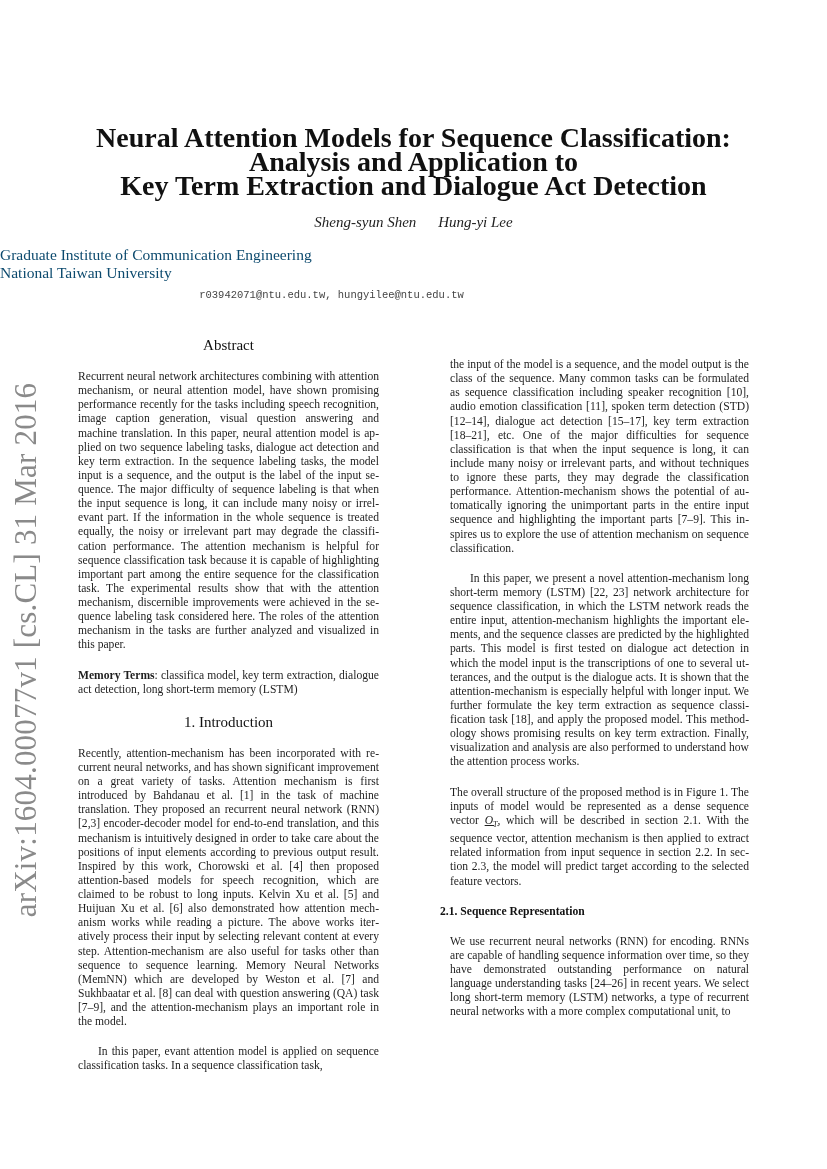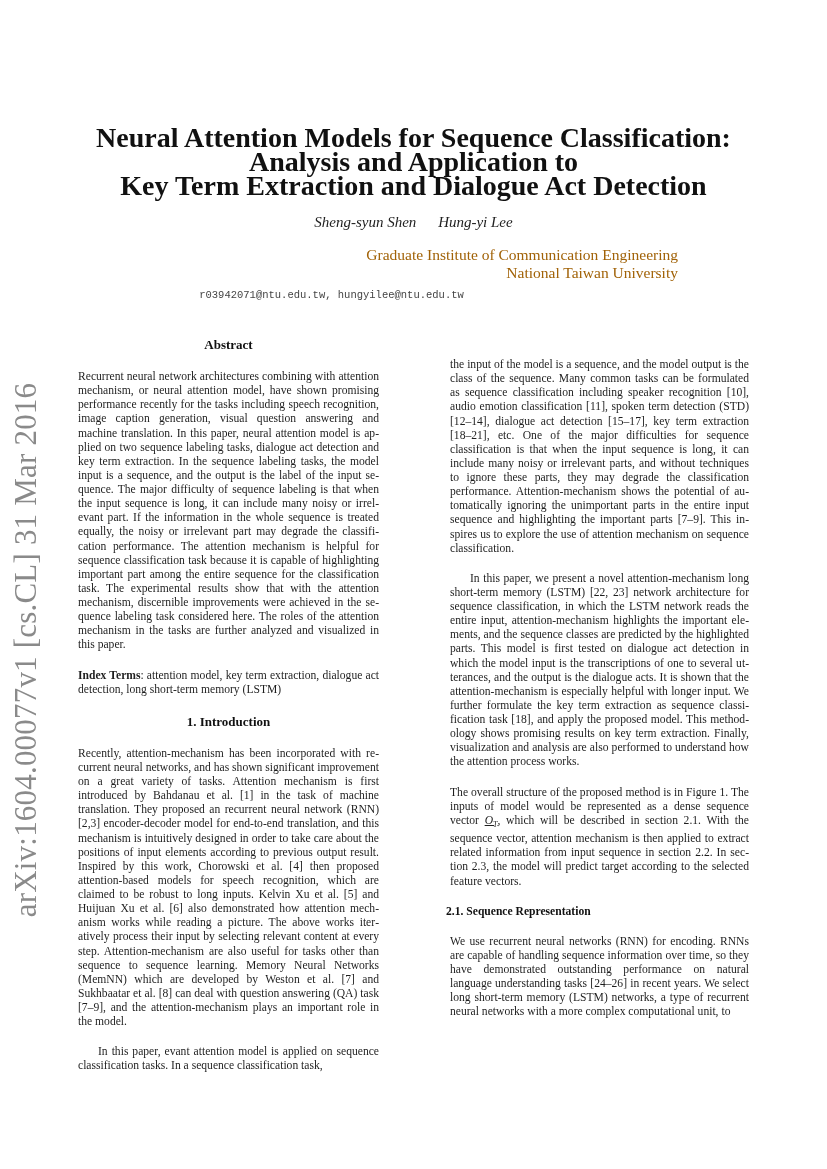--- a/index.html
+++ b/index.html
@@ -9,37 +9,37 @@
   .stamp { position: absolute; left: 6px; top: 350px; width: 40px; height: 600px; }
   .stamp span { position: absolute; left: 50%; top: 50%;
     transform: translate(-50%, -50%) rotate(-90deg); white-space: nowrap;
     font-size: 31px; color: #8a8a8a; letter-spacing: 0.2px; }
 
   .title { position: absolute; left: 0; width: 827px; top: 126px; text-align: center;
     font-weight: bold; font-size: 28px; line-height: 24px; color: #111; }
   .authors { position: absolute; left: 0; width: 827px; top: 214px; text-align: center;
     font-style: italic; font-size: 15px; color: #222; }
   .authors span { margin: 0 9px; }
-  .affil { position: absolute; left: 0; width: 678px; top: 246px; text-align: right;
-    font-size: 15.5px; line-height: 18px; color: #a16207; }
+  .affil { position: absolute; left: 0; width: 678px; top: 246px; text-align: left;
+    font-size: 15.5px; line-height: 18px; color: #0c4a6e; }
   .email { position: absolute; left: 0; width: 663px; top: 289px; text-align: center;
     font-family: "Liberation Mono", "DejaVu Sans Mono", monospace; font-size: 10.5px; color: #444; }
 
   .col { position: absolute; top: 336px; width: 333px; font-size: 11.6px; line-height: 14.12px;
     text-align: justify; hyphens: manual; color: #1e1e1e; }
   .col.left { left: 62px; }
   .col.right { left: 434px; top: 342px; width: 331px; }
 
   .col p { margin: 16px; }
   .col p.indent { text-indent: 20px; }
-  .sec-title { text-align: center; font-weight: bold; font-size: 13px; line-height: 18px; color: #111; }
+  .sec-title { text-align: center; font-weight: normal; font-size: 15px; line-height: 18px; color: #111; }
   .abs-title { margin: 0 0 1px 0; }
   .intro-title { margin: 5px 0 9px 0; }
   .sec2-title { margin: 21px 0 12px 0; }
-  .subsec-title { font-weight: bold; font-size: 11.6px; margin: 15px 0 10px 12px; color: #111; }
+  .subsec-title { font-weight: bold; font-size: 11.6px; margin: 15px 0 10px 6px; color: #111; }
   .kw-label { font-weight: bold; }
   i.math { font-style: italic; text-decoration: underline; }
 </style>
 </head>
 <body>
 
 <div class="stamp">
   <span>arXiv:1604.00077v1  [cs.CL]  31 Mar 2016</span>
 </div>
 
@@ -57,21 +57,21 @@
 <div class="affil">
   <div>Graduate Institute of Communication Engineering</div>
   <div>National Taiwan University</div>
 </div>
 
 <div class="email">r03942071@ntu.edu.tw, hungyilee@ntu.edu.tw</div>
 
 <div class="col left">
   <div class="sec-title abs-title">Abstract</div>
   <p>Recurrent neural network architectures combining with atten­tion mechanism, or neural attention model, have shown promis­ing performance recently for the tasks including speech recog­nition, image caption generation, visual question answering and machine translation. In this paper, neural attention model is ap­plied on two sequence labeling tasks, dialogue act detection and key term extraction. In the sequence labeling tasks, the model input is a sequence, and the output is the label of the input se­quence. The major difficulty of sequence labeling is that when the input sequence is long, it can include many noisy or irrel­evant part. If the information in the whole sequence is treated equally, the noisy or irrelevant part may degrade the classifi­cation performance. The attention mechanism is helpful for sequence classification task because it is capable of highlight­ing important part among the entire sequence for the classifica­tion task. The experimental results show that with the attention mechanism, discernible improvements were achieved in the se­quence labeling task considered here. The roles of the attention mechanism in the tasks are further analyzed and visualized in this paper.</p>
-  <p><span class="kw-label">Index Terms</span><span>: attention model, key term extraction, dialogue act detection, long short-term memory (LSTM)</span></p>
+  <p><span class="kw-label">Memory Terms</span><span>: classifica model, key term extraction, dialogue act detection, long short-term memory (LSTM)</span></p>
 
   <div class="sec-title intro-title">1.  Introduction</div>
   <p>Recently, attention-mechanism has been incorporated with re­current neural networks, and has shown significant improve­ment on a great variety of tasks.  Attention mechanism is first introduced by Bahdanau et al. [1] in the task of machine translation. They proposed an recurrent neural network (RNN) [2,3] encoder-decoder model for end-to-end translation, and this mechanism is intuitively designed in order to take care about the positions of input elements according to previous output result.  Inspired by this work, Chorowski et al. [4] then pro­posed attention-based models for speech recognition, which are claimed to be robust to long inputs.  Kelvin Xu et al. [5] and Huijuan Xu et al. [6] also demonstrated how attention mech­anism works while reading a picture.  The above works iter­atively process their input by selecting relevant content at ev­ery step.  Attention-mechanism are also useful for tasks other than sequence to sequence learning.  Memory Neural Net­works (MemNN) which are developed by Weston et al. [7] and Sukhbaatar et al.  [8] can deal with question answering (QA) task [7–9], and the attention-mechanism plays an important role in the model.</p>
   <p class="indent">In this paper, evant attention model is applied on se­quence classification tasks.  In a sequence classification task,</p>
 </div>
 
 <div class="col right">
   <p>the input of the model is a sequence, and the model output is the class of the sequence.  Many common tasks can be for­mulated as sequence classification including speaker recogni­tion [10], audio emotion classification [11], spoken term detec­tion (STD) [12–14], dialogue act detection [15–17], key term extraction [18–21], etc.  One of the major difficulties for se­quence classification is that when the input sequence is long, it can include many noisy or irrelevant parts, and without tech­niques to ignore these parts, they may degrade the classification performance.  Attention-mechanism shows the potential of au­tomatically ignoring the unimportant parts in the entire input sequence and highlighting the important parts [7–9].  This in­spires us to explore the use of attention mechanism on sequence classification.</p>
   <p class="indent">In this paper, we present a novel attention-mechanism long short-term memory (LSTM) [22, 23] network architecture for sequence classification, in which the LSTM network reads the entire input, attention-mechanism highlights the important ele­ments, and the sequence classes are predicted by the highlighted parts.  This model is first tested on dialogue act detection in which the model input is the transcriptions of one to several ut­terances, and the output is the dialogue acts.  It is shown that the attention-mechanism is especially helpful with longer input. We further formulate the key term extraction as sequence classi­fication task [18], and apply the proposed model. This method­ology shows promising results on key term extraction. Finally, visualization and analysis are also performed to understand how the attention process works.</p>
 

